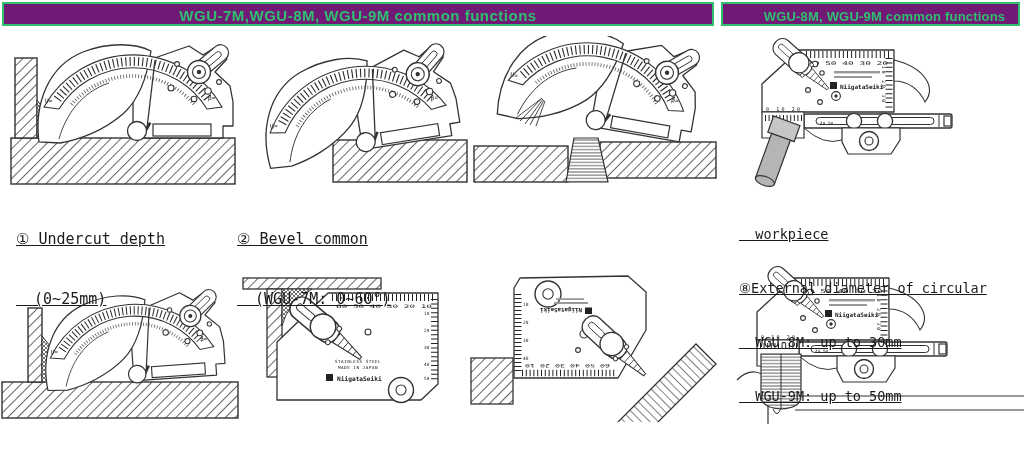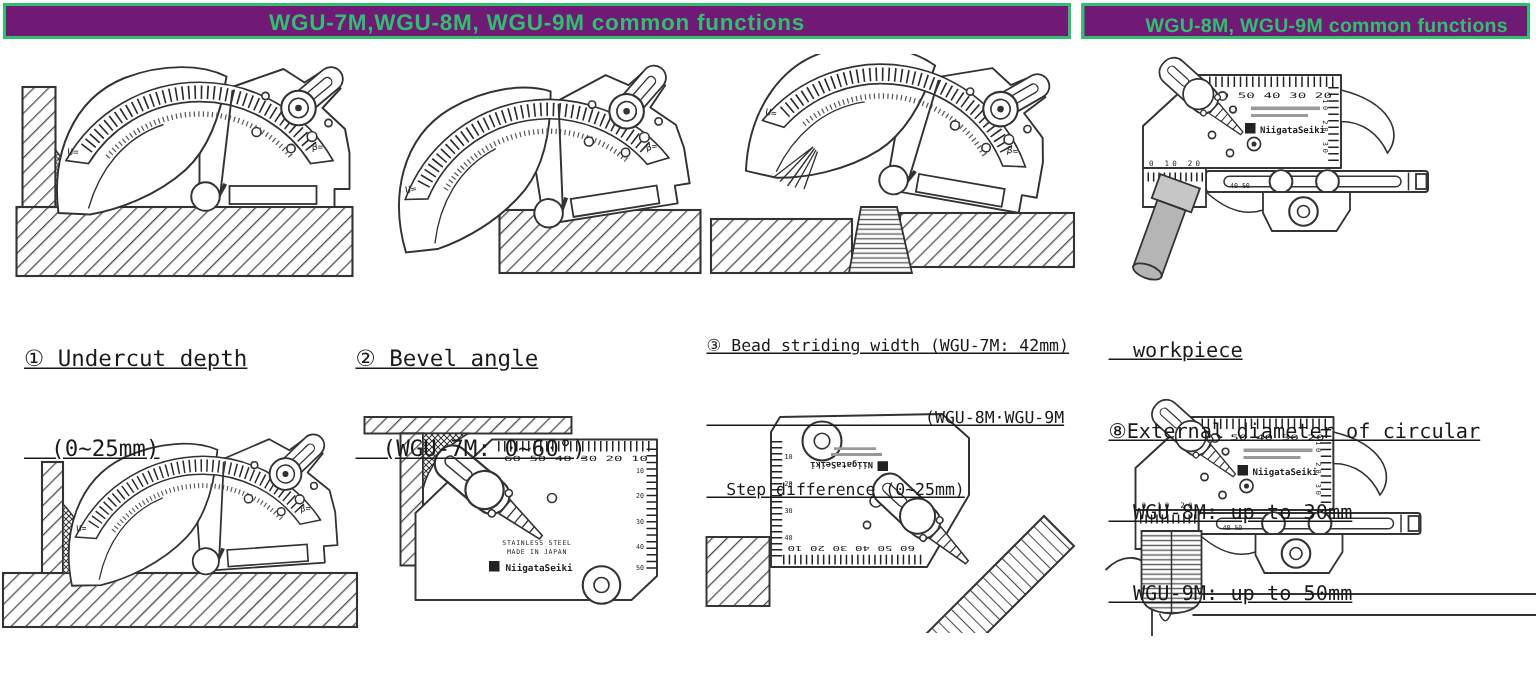--- a/index.html
+++ b/index.html
@@ -212,29 +212,24 @@
     <line x1="46" y1="88" x2="46" y2="143" stroke="#333" stroke-width="1"></line>
     <path d="M38,143 Q42,153 46,142" fill="none" stroke="#333" stroke-width="1"></path>
   </svg>
 
   <div class="caption" style="left:16px;top:189px">
     <span>① Undercut depth</span>
     <span>  (0~25mm)</span>
   </div>
 
   <div class="caption" style="left:237px;top:189px">
-    <span>② Bevel angle</span>
+    <span>② Bevel common</span>
     <span>  (WGU-7M: 0~60°)</span>
   </div>
 
-  <div class="caption cap-small" style="left:471px;top:191px">
-    <span>③ Bead striding width (WGU-7M: 42mm)</span>
-    <span>                      (WGU-8M·WGU-9M</span>
-    <span>  Step difference (0~25mm)</span>
-  </div>
 
   <div class="caption cap-mid" style="left:739px;top:189px">
     <span>  workpiece</span>
     <span>⑧External diameter of circular</span>
     <span>  WGU-8M: up to 30mm</span>
     <span>  WGU-9M: up to 50mm</span>
   </div>
 
   <div class="caption" style="left:6px;top:424px">
     

